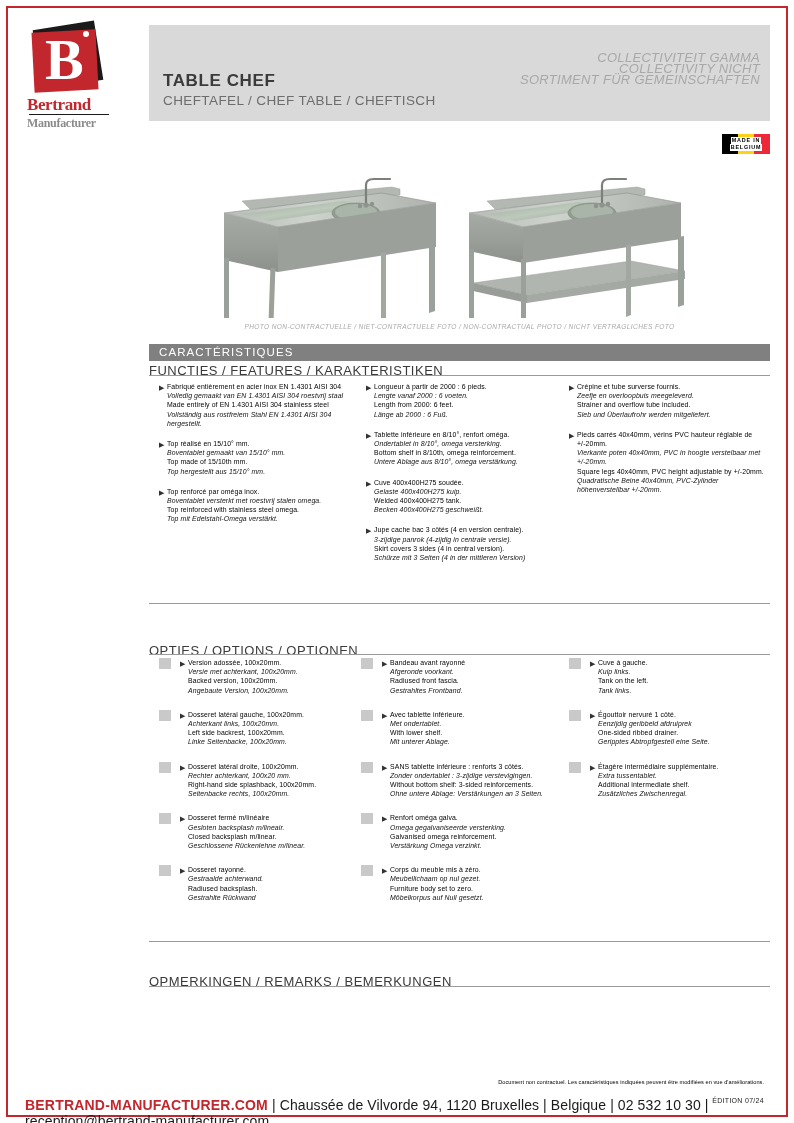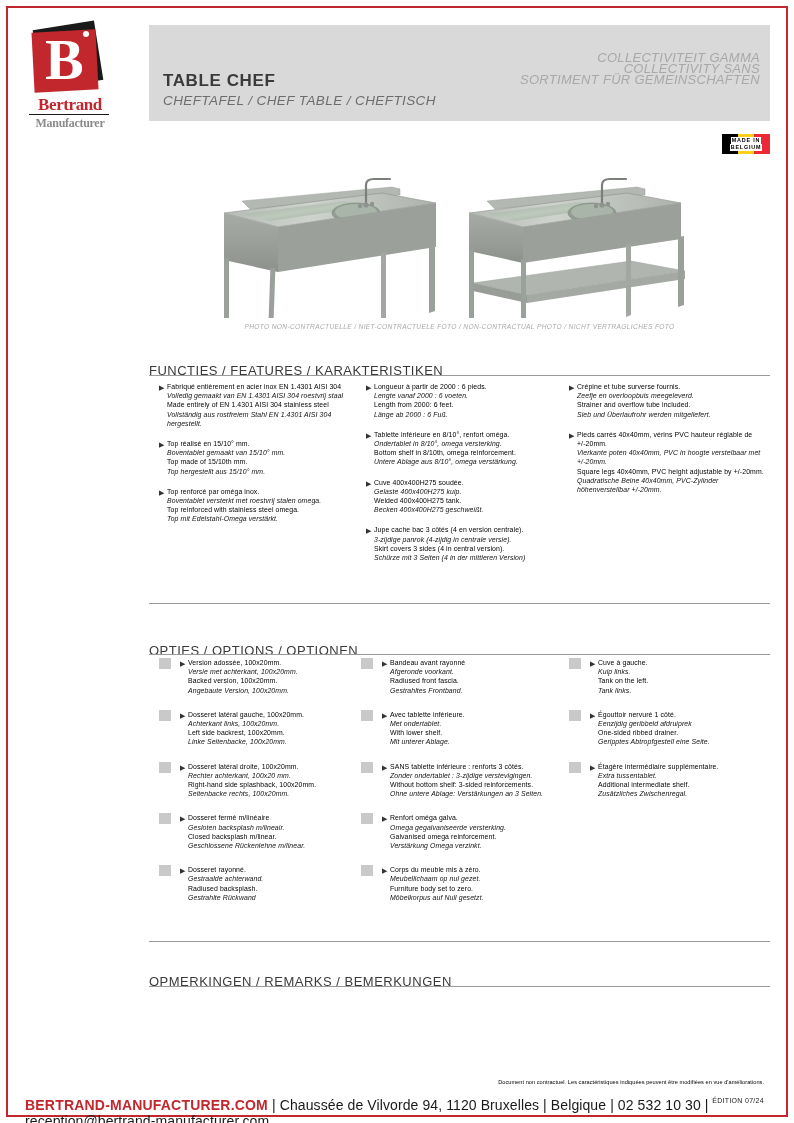--- a/index.html
+++ b/index.html
@@ -69,38 +69,36 @@
     position: absolute;
     left: 62px; top: 14px;
     width: 6px; height: 6px;
     border-radius: 50%;
     background: #ffffff;
   }
   .logo-name {
     position: absolute;
     left: 6px; top: 78px;
     width: 86px;
-    text-align: center;
     color: #c1272d;
     font-family: "Liberation Serif", serif;
     font-weight: bold;
     font-size: 17px;
     letter-spacing: -0.4px;
   }
   .logo-rule {
     position: absolute;
     left: 8px; top: 97px;
     width: 80px; height: 1px;
     background: #1a1a1a;
   }
   .logo-sub {
     position: absolute;
     left: 6px; top: 99px;
     width: 86px;
-    text-align: center;
     color: #8b8b8b;
     font-family: "Liberation Serif", serif;
     font-weight: bold;
     font-size: 12px;
     letter-spacing: -0.3px;
   }
 
   .header-band {
     position: absolute;
     left: 146px; top: 22px;
@@ -112,21 +110,20 @@
     left: 14px; top: 46px;
     font-size: 17px;
     font-weight: bold;
     color: #3a3a3a;
     letter-spacing: 0.6px;
   }
   .title-sub {
     position: absolute;
     left: 14px; top: 68px;
     font-size: 13.5px;
-    font-style: italic;
     color: #6d6d6d;
     letter-spacing: 0.4px;
   }
   .range-main {
     position: absolute;
     right: 10px; top: 6px;
     font-size: 16.5px;
     color: #a8a8a8;
     letter-spacing: 0.8px;
     text-align: right;
@@ -292,21 +289,21 @@
       <div class="logo-name">Bertrand</div>
       <div class="logo-rule"></div>
       <div class="logo-sub">Manufacturer</div>
     </div>
 
     <div class="header-band">
       <div class="title-main">TABLE CHEF</div>
       <div class="title-sub">CHEFTAFEL / CHEF TABLE / CHEFTISCH</div>
       <div class="range-lines">
           <div>COLLECTIVITEIT GAMMA</div>
-          <div>COLLECTIVITY SANS</div>
+          <div>COLLECTIVITY NICHT</div>
           <div>SORTIMENT FÜR GEMEINSCHAFTEN</div>
         </div>
     </div>
 
     <div class="belgium">
       <div class="belgium-flag">
         <div class="bf-black"></div>
           <div class="bf-yellow"></div>
           <div class="bf-red"></div>
       </div>
@@ -382,20 +379,21 @@
         <rect x="20" y="84" width="5" height="82" fill="#9aa09a"></rect>
         <rect x="72" y="94" width="5" height="72" fill="#9aa09a"></rect>
         <path d="M229 72 L235 71 L235 140 L229 142 Z" fill="#9aa09a"></path>
         <path d="M177 80 L182 79 L182 150 L177 152 Z" fill="#a2a7a2"></path>
       </g>
     </svg>
   </div>
 
   <div class="photo-caption">PHOTO NON-CONTRACTUELLE / NIET-CONTRACTUELE FOTO / NON-CONTRACTUAL PHOTO / NICHT VERTRAGLICHES FOTO</div>
 
+  <div class="bar" style="top:341px">CARACTÉRISTIQUES</div>
   <div class="bar-sub" style="top:360px">FUNCTIES / FEATURES / KARAKTERISTIKEN</div>
   <div class="sec-rule" style="top:372px"></div>
 
   <div class="col" id="char-col-0" style="left:156px; top:379px; width:200px;">
       <div class="entry">
         <span class="arrow">▶</span>
         <div class="lines">
           <div class="ln fr">Fabriqué entièrement en acier inox EN 1.4301 AISI 304</div>
           <div class="ln nl">Volledig gemaakt van EN 1.4301 AISI 304 roestvrij staal</div>
           <div class="ln en">Made entirely of EN 1.4301 AISI 304 stainless steel</div>

